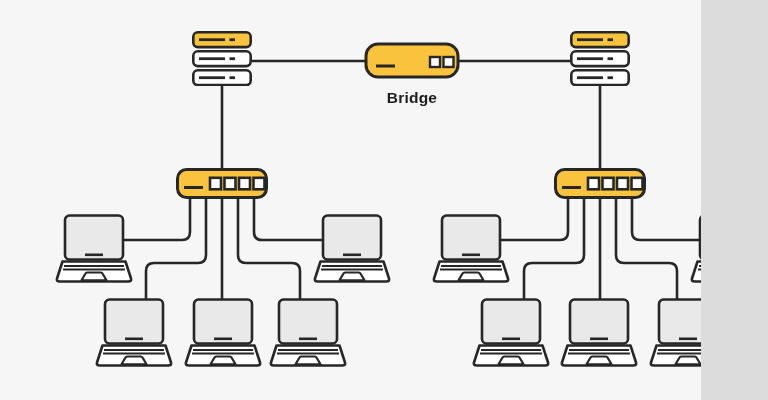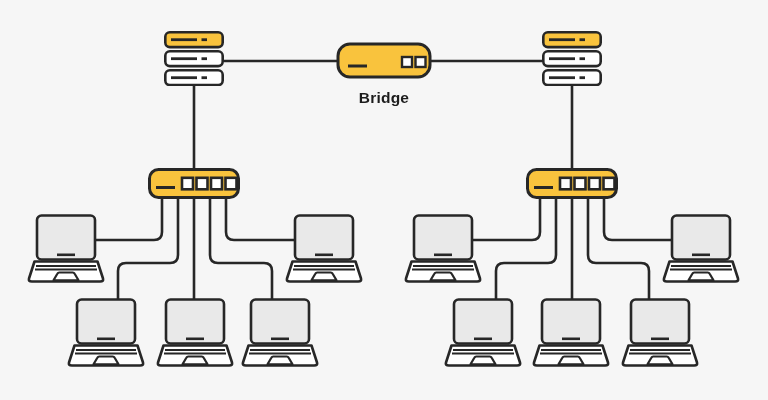--- a/index.html
+++ b/index.html
@@ -5,22 +5,22 @@
   :root{
     --bg:#f6f6f6;
     --yellow:#f9c33d;
     --outline:#272727;
     --white:#ffffff;
     --screen:#e9e9e9;
     --label:#1d1d1d;
   }
   html,body{margin:0;padding:0;background:#dcdcdc;font-family:"Liberation Sans",sans-serif;}
   .stage{
-    width:768px;height:400px;background:var(--bg);
-    position:relative;overflow:hidden;
+    width:673px;height:400px;background:var(--bg);
+    position:relative;overflow:hidden;padding-left:28px;
   }
   .stage svg{display:block;}
   text.bridge-label{
     font-family:"Liberation Sans",sans-serif;
     font-weight:700;font-size:15.5px;fill:var(--label);letter-spacing:.2px;
   }
 </style>
 </head>
 <body>
 

